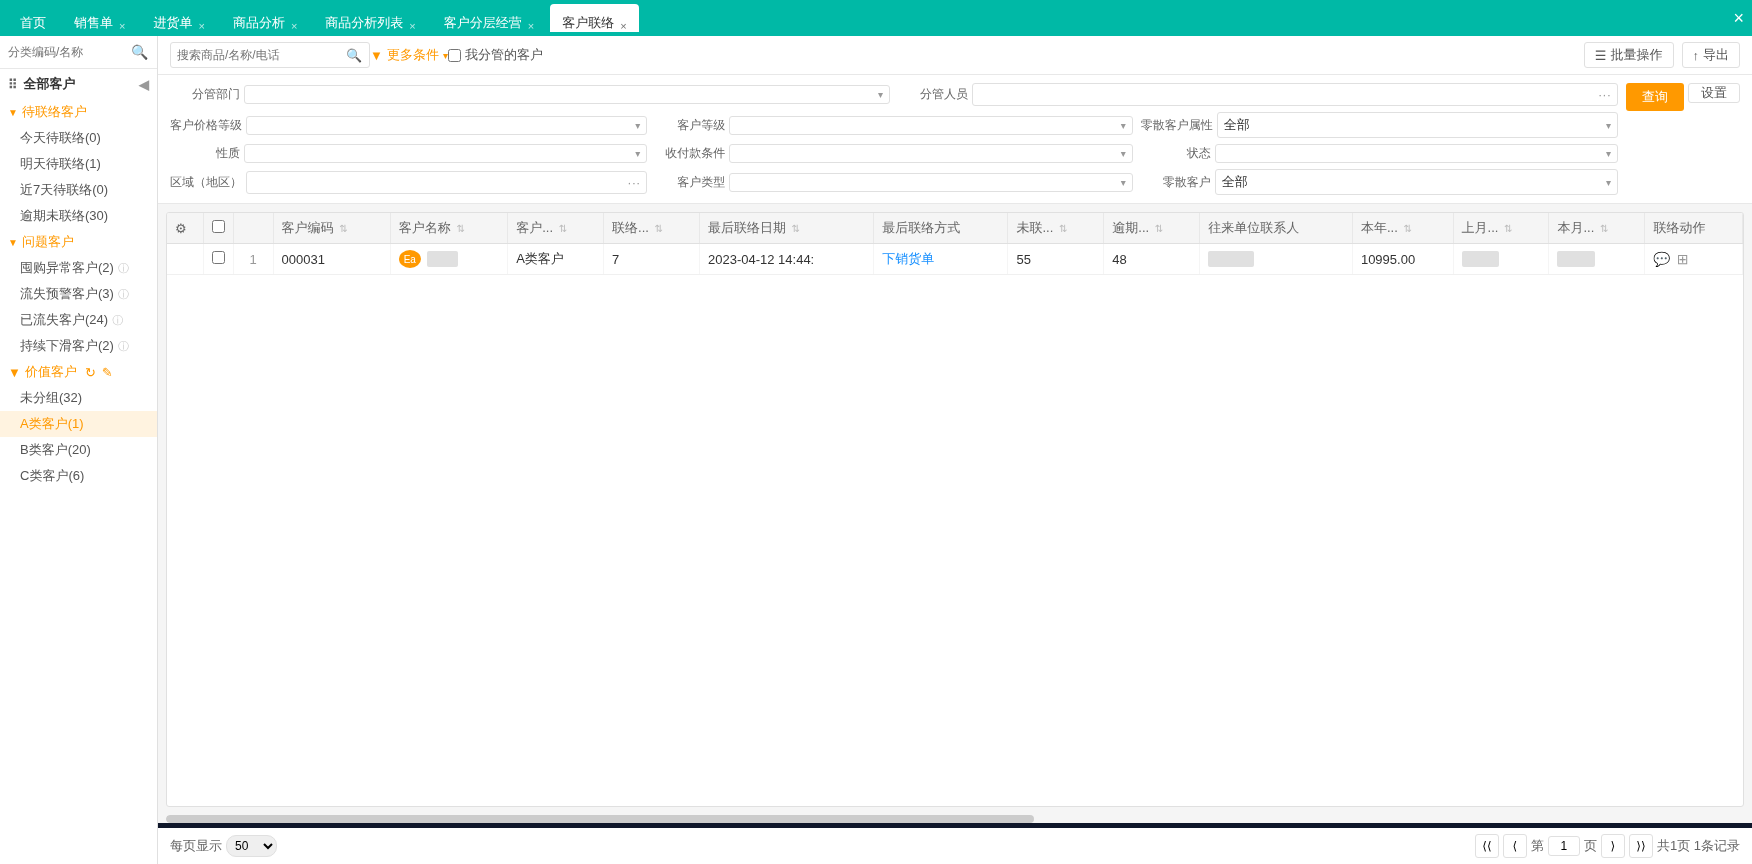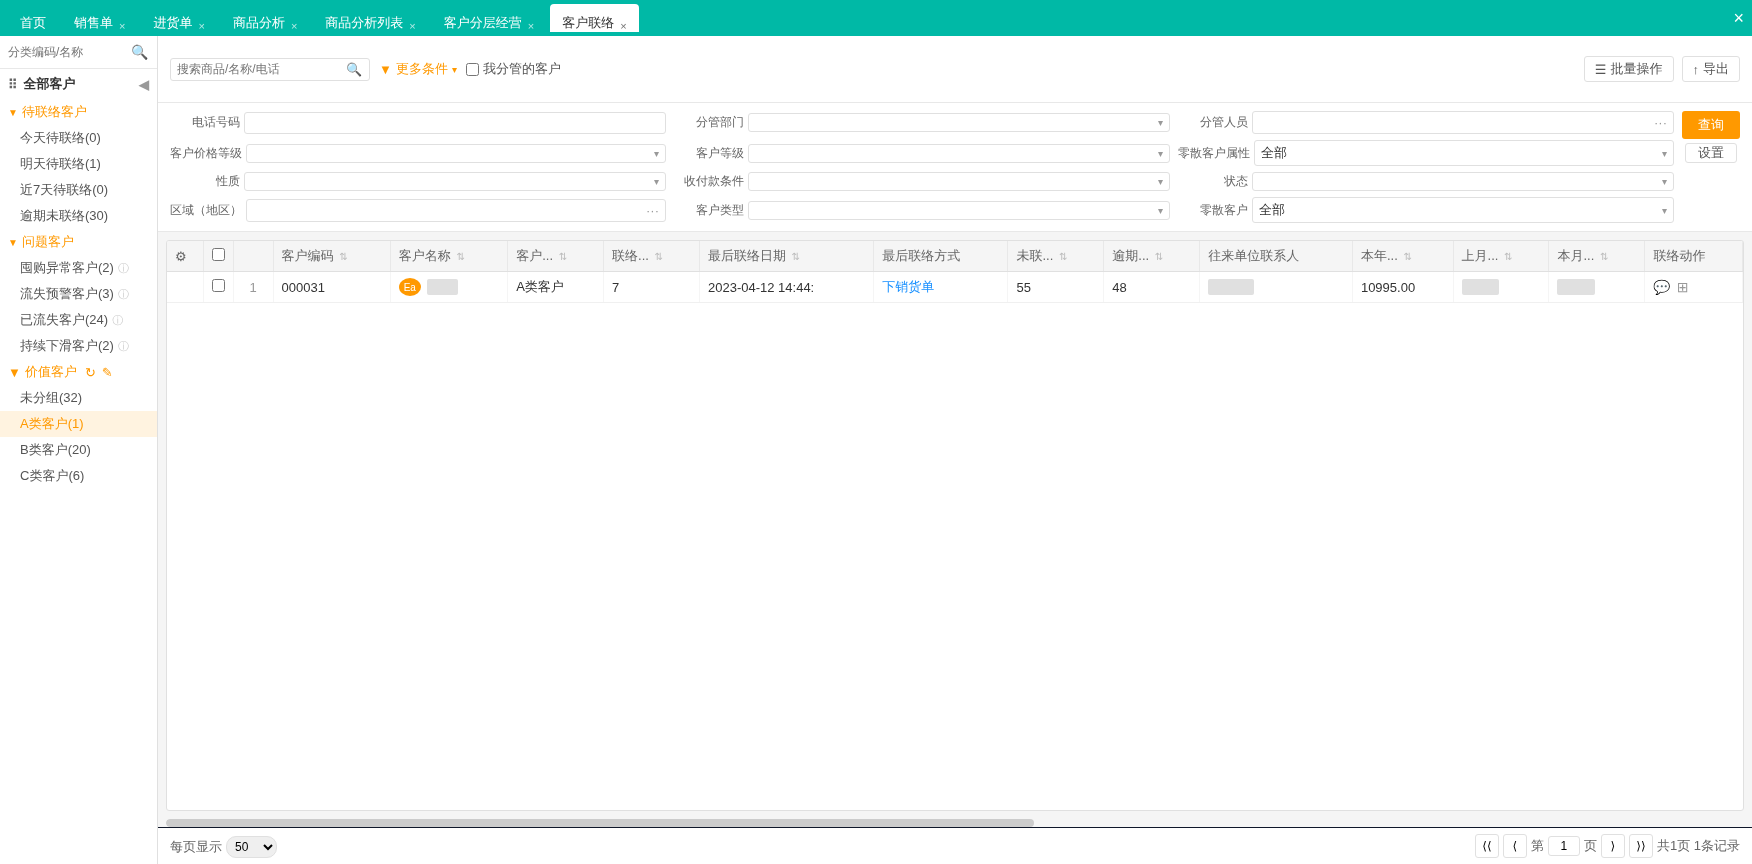--- a/index.html
+++ b/index.html
@@ -121,24 +121,23 @@
       flex: 1;
       display: flex;
       flex-direction: column;
       background: #f5f5f5;
       overflow: hidden;
     }
 
     
     .filter-bar {
       background: #fff;
-      padding: 20px 12px;
-      display: flex;
-      align-items: center;
-      gap: 9px;
+      padding: 6px 12px;
+      display: flex;
+      gap: 0;
       border-bottom: 1px solid #e8e8e8;
       flex-shrink: 0;
     }
     .filter-search {
       display: flex;
       align-items: center;
       border: 1px solid #e0e0e0;
       border-radius: 3px;
       padding: 3px 6px;
       gap: 4px;
@@ -263,23 +262,23 @@
       background: #fff;
       color: #555;
       border: 1px solid #e0e0e0;
       padding: 0 12px;
       border-radius: 3px;
       cursor: pointer;
       font-size: 13px;
     }
     .query-btns {
       display: flex;
-      flex-direction: column;
-      gap: 4px;
-      align-items: center;
+      flex-direction: row;
+      gap: 4px;
+      align-items: flex-start;
     }
 
     
     .table-area {
       flex: 1;
       overflow: auto;
       background: #fff;
       margin: 8px;
       border: 1px solid #e0e0e0;
       border-radius: 3px;
@@ -316,24 +315,24 @@
     .row-actions {
       display: flex;
       gap: 6px;
       align-items: center;
     }
     .row-action-icon { color: #999; cursor: pointer; font-size: 14px; }
 
     
     .footer {
       background: #fff;
-      border-top: 1px solid #0f172a;
+      border-top: 5px solid #0f172a;
       padding: 6px 12px;
       display: flex;
-      align-items: flex-end;
+      align-items: center;
       gap: 0;
       flex-shrink: 0;
       font-size: 12px;
       color: #666;
     }
     .footer-page-size {
       display: flex;
       align-items: center;
       gap: 4px;
     }
@@ -559,24 +558,20 @@
         </button>
       </div>
     </div>
 
     <div class="adv-filter">
       <div style="display:flex;gap:8px;align-items:flex-start;">
         <div style="flex:1;">
 
           <div class="adv-filter-row">
             <div class="filter-field">
-              <span class="filter-label">电话号码</span>
-              <input class="filter-input" type="text" value="" style="">
-            </div>
-            <div class="filter-field">
               <span class="filter-label">分管部门</span>
               <div class="filter-select">
                 <span></span>
                 <span class="filter-select-arrow">▾</span>
               </div>
             </div>
             <div class="filter-field">
               <span class="filter-label">分管人员</span>
               <div class="filter-select">
                 <span></span>

